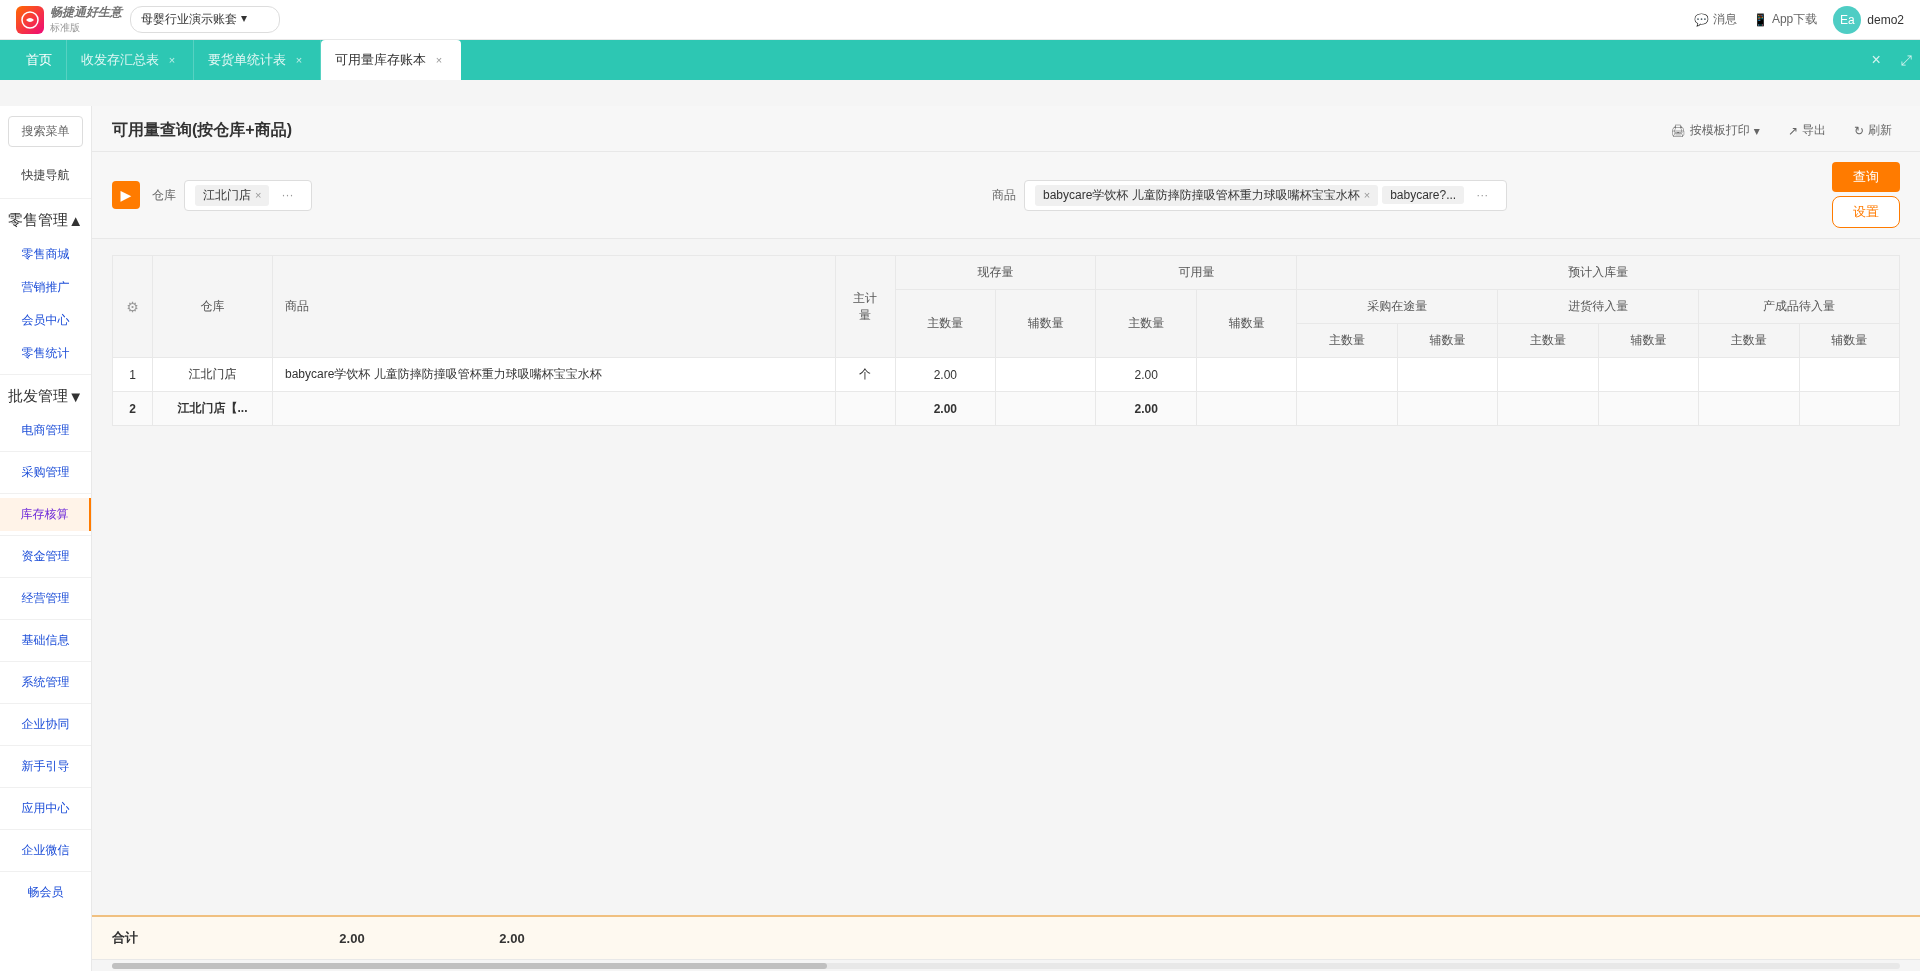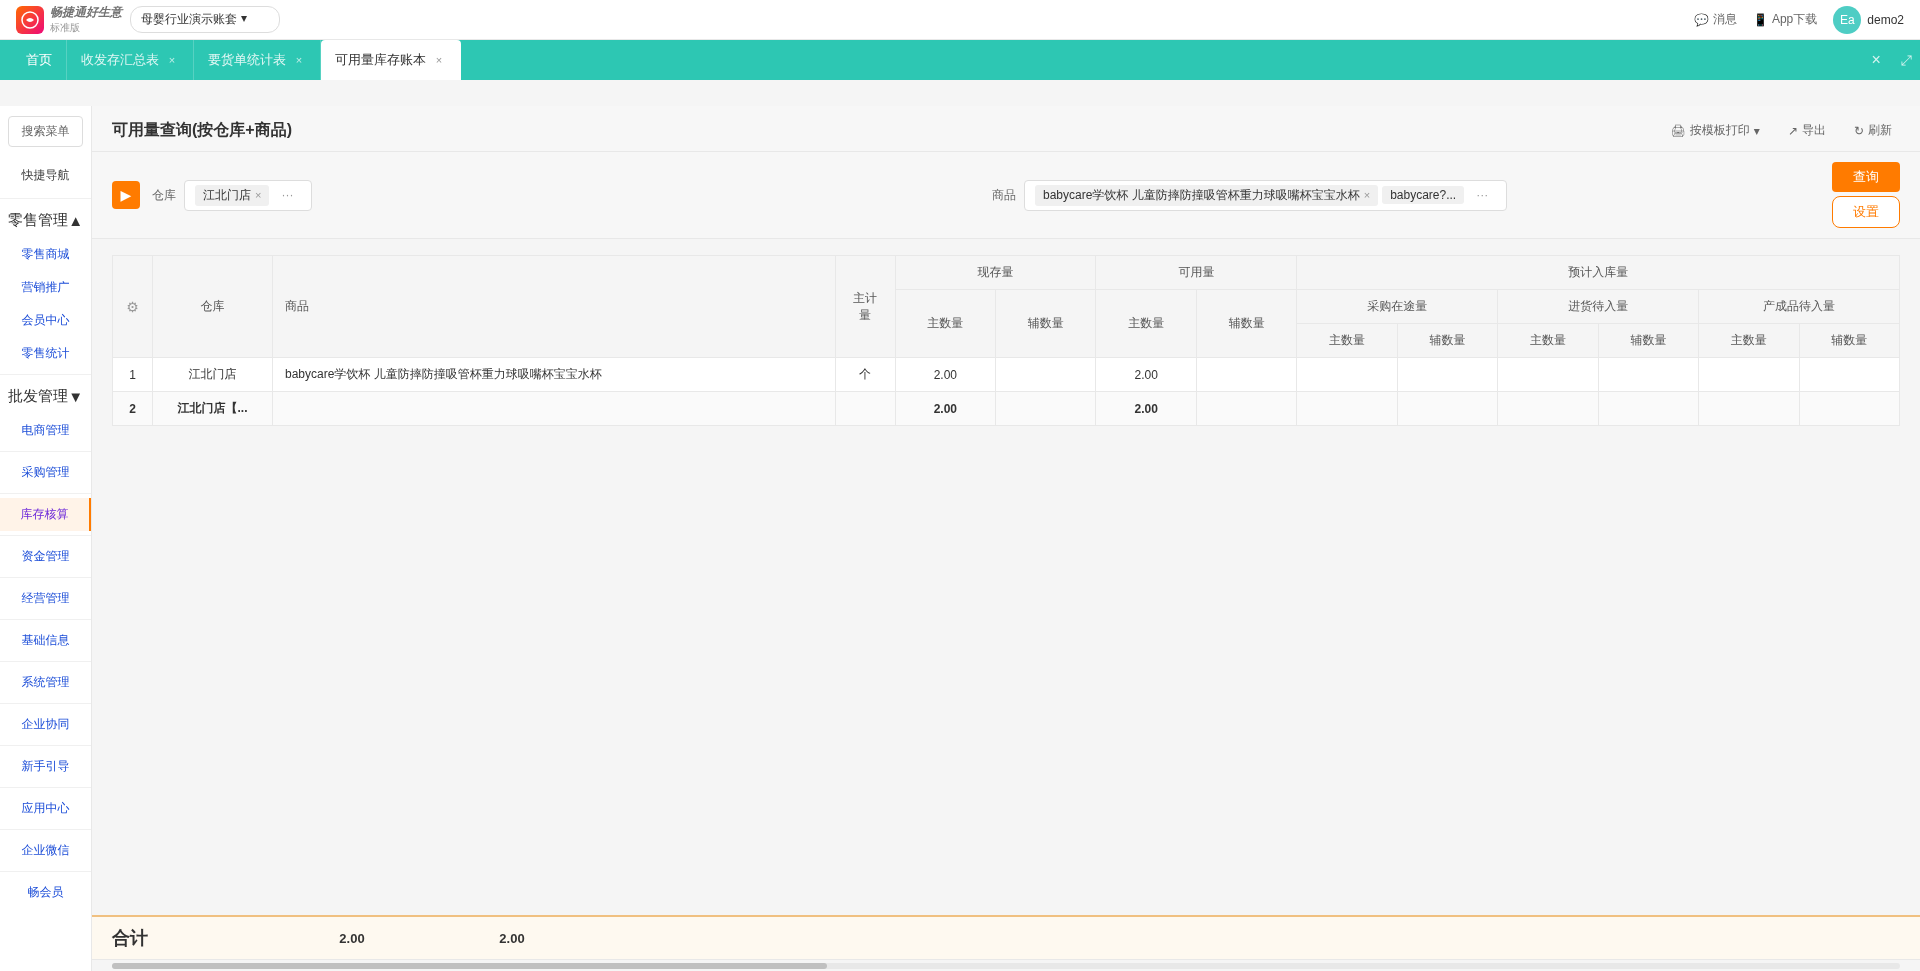--- a/index.html
+++ b/index.html
@@ -69,21 +69,21 @@
     .data-table .col-warehouse { width: 120px; }
     .data-table .col-product { text-align: left; }
     .data-table .col-unit { width: 60px; }
     .gear-icon { font-size: 14px; color: #999; cursor: pointer; }
     .th-group { background: #f0f0f0; }
     .subtotal-row td { background: #fafafa; font-weight: 600; }
 
     
     .table-footer { height: 44px; background: #fef9f0; border-top: 2px solid #f0c080; display: flex; align-items: center; padding: 0 20px; flex-shrink: 0; }
     .footer-total { display: flex; align-items: center; width: 100%; }
-    .footer-label { font-size: 18px; font-weight: 600; color: #333; width: 200px; }
+    .footer-label { font-size: 13px; font-weight: 600; color: #333; width: 200px; }
     .footer-values { display: flex; flex: 1; }
     .footer-val { text-align: center; font-size: 13px; font-weight: 600; color: #333; }
 
     
     .scroll-bar-area { height: 12px; background: #f5f5f5; border-top: 1px solid #e8e8e8; display: flex; align-items: center; padding: 0 20px; flex-shrink: 0; }
     .scroll-track { flex: 1; height: 6px; background: #e8e8e8; border-radius: 3px; position: relative; }
     .scroll-thumb { position: absolute; left: 0; top: 0; width: 40%; height: 100%; background: #c0c0c0; border-radius: 3px; }
   </style>
 </head>
 <body>

